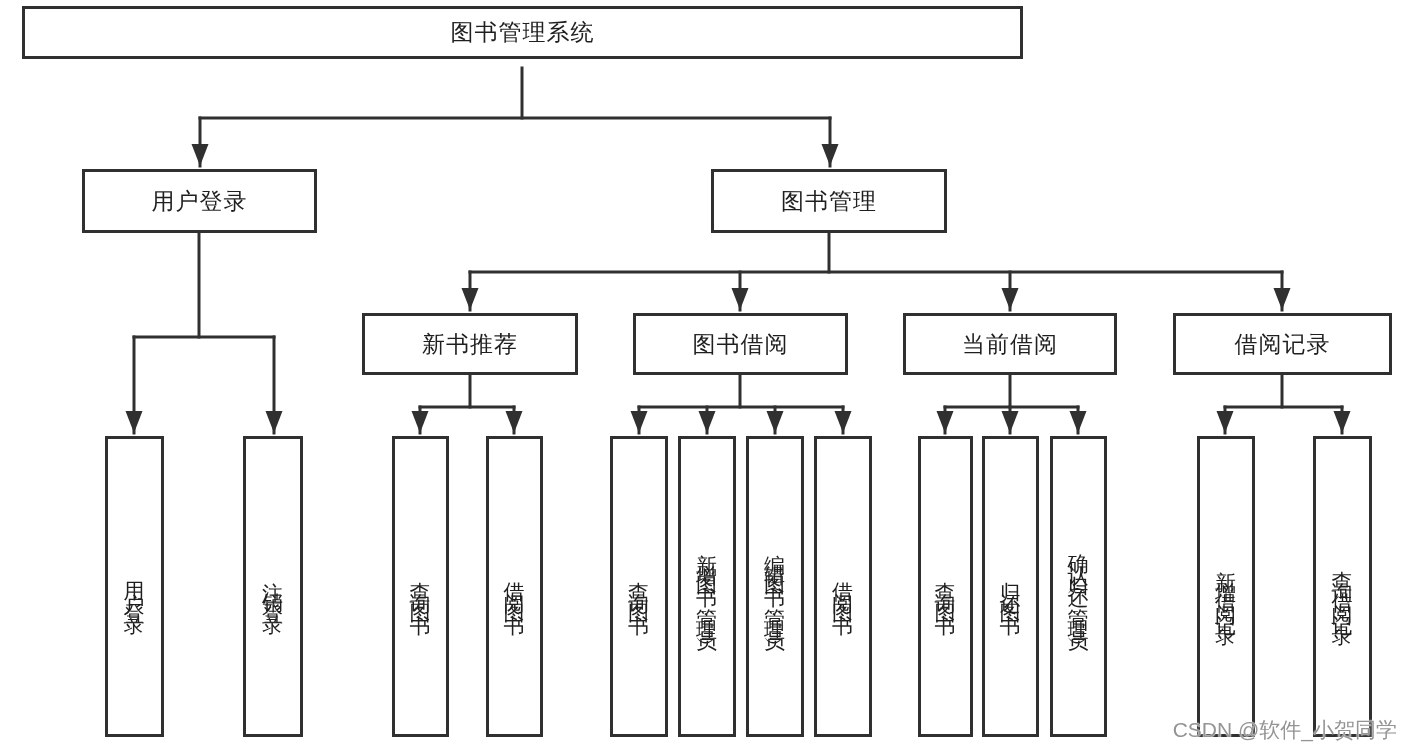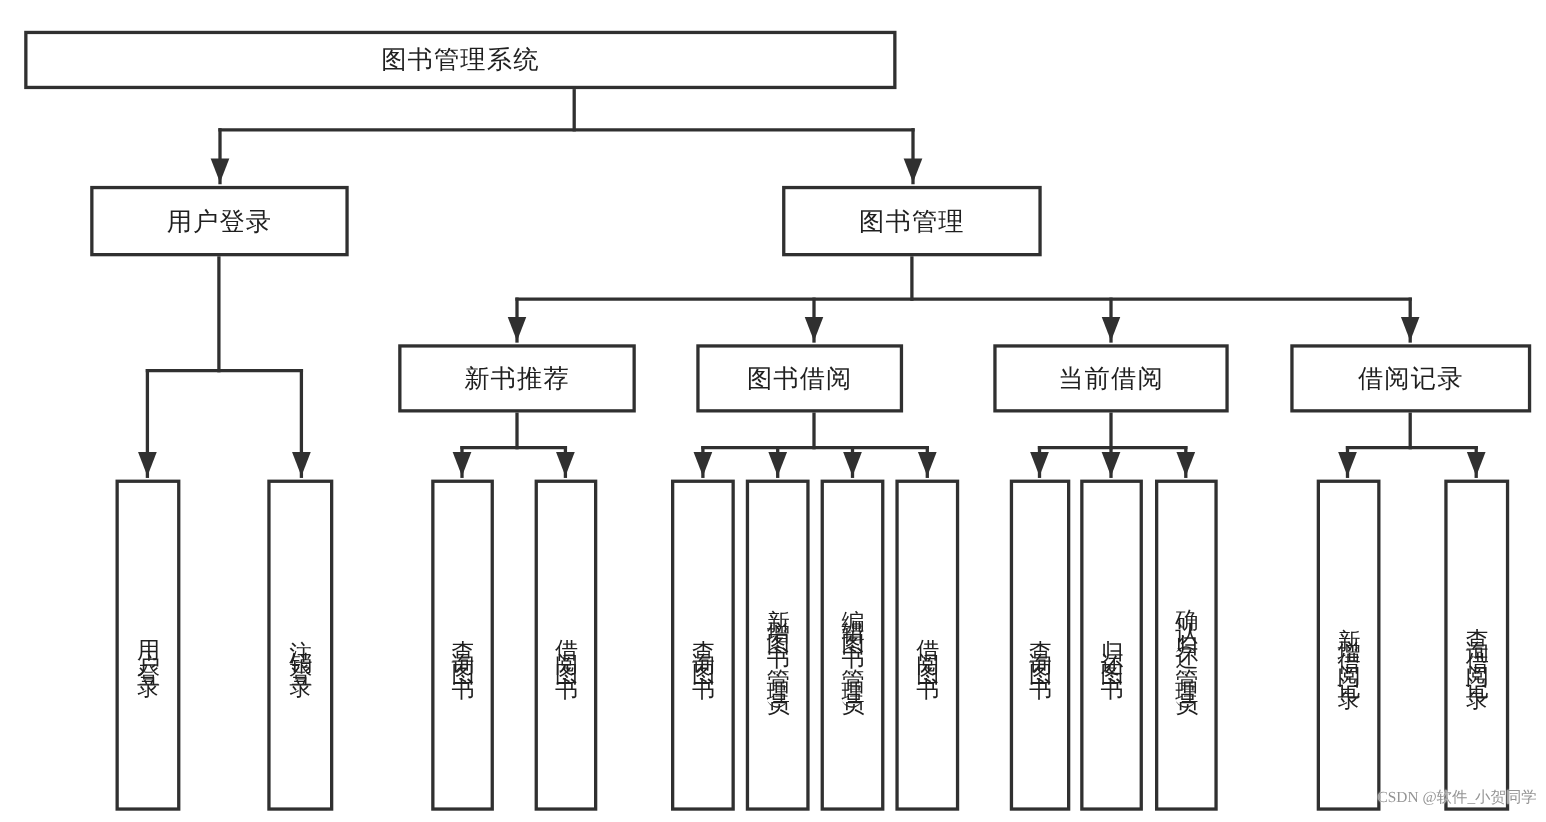--- a/index.html
+++ b/index.html
@@ -32,50 +32,49 @@
   }
   .leaf .vlabel{
     writing-mode:vertical-rl;
     text-orientation:mixed;
     font-size:21px;
     letter-spacing:11px;
     line-height:1;
     white-space:nowrap;
   }
   
-  .n-root {left:22px;  top:28px;  width:793px;height:53px;text-align:center;}
+  .n-root {left:22px;  top:6px;  width:1001px;height:53px;text-align:center;}
   .n-login{left:82px;  top:169px; width:235px; height:64px;}
   .n-mgmt {left:711px; top:169px; width:236px; height:64px;text-align:right;}
   .n-l3-a {left:362px; top:313px; width:216px; height:62px;text-align:center;}
-  .n-l3-b {left:633px; top:313px; width:188px; height:62px;}
+  .n-l3-b {left:633px; top:313px; width:215px; height:62px;}
   .n-l3-c {left:903px; top:313px; width:214px; height:62px;}
   .n-l3-d {left:1173px;top:313px; width:219px; height:62px;}
   .leaf   {top:436px;  height:301px;}
   .lf-1 {left:105px; width:59px;}
   .lf-2 {left:243px; width:60px;}
   .lf-3 {left:392px; width:57px;}
   .lf-4 {left:486px; width:57px;}
   .lf-5 {left:610px; width:58px;}
   .lf-6 {left:678px; width:58px;}
   .lf-7 {left:746px; width:58px;}
   .lf-8 {left:814px; width:58px;}
   .lf-9 {left:918px; width:55px;}
   .lf-10{left:982px; width:57px;}
   .lf-11{left:1050px;width:57px;}
   .lf-12{left:1197px;width:58px;}
   .lf-13{left:1313px;width:59px;}
   .watermark{
     position:absolute;
     right:8px;top:716px;
-    font-size:14px;
+    font-size:21px;
     color:var(--watermark);
     text-shadow:0 0 2px #ffffff,0 0 1px #ffffff;
     white-space:nowrap;
     z-index:5;
-    font-family:Liberation Serif, serif;
   }
 </style>
 </head>
 <body>
 
 <div class="stage">
 
   <svg class="wires" viewBox="0 0 1405 747" xmlns="http://www.w3.org/2000/svg" aria-hidden="true">
     <defs>
       <marker id="arrow" markerUnits="userSpaceOnUse" markerWidth="24" markerHeight="18" refX="22" refY="9" orient="auto">

